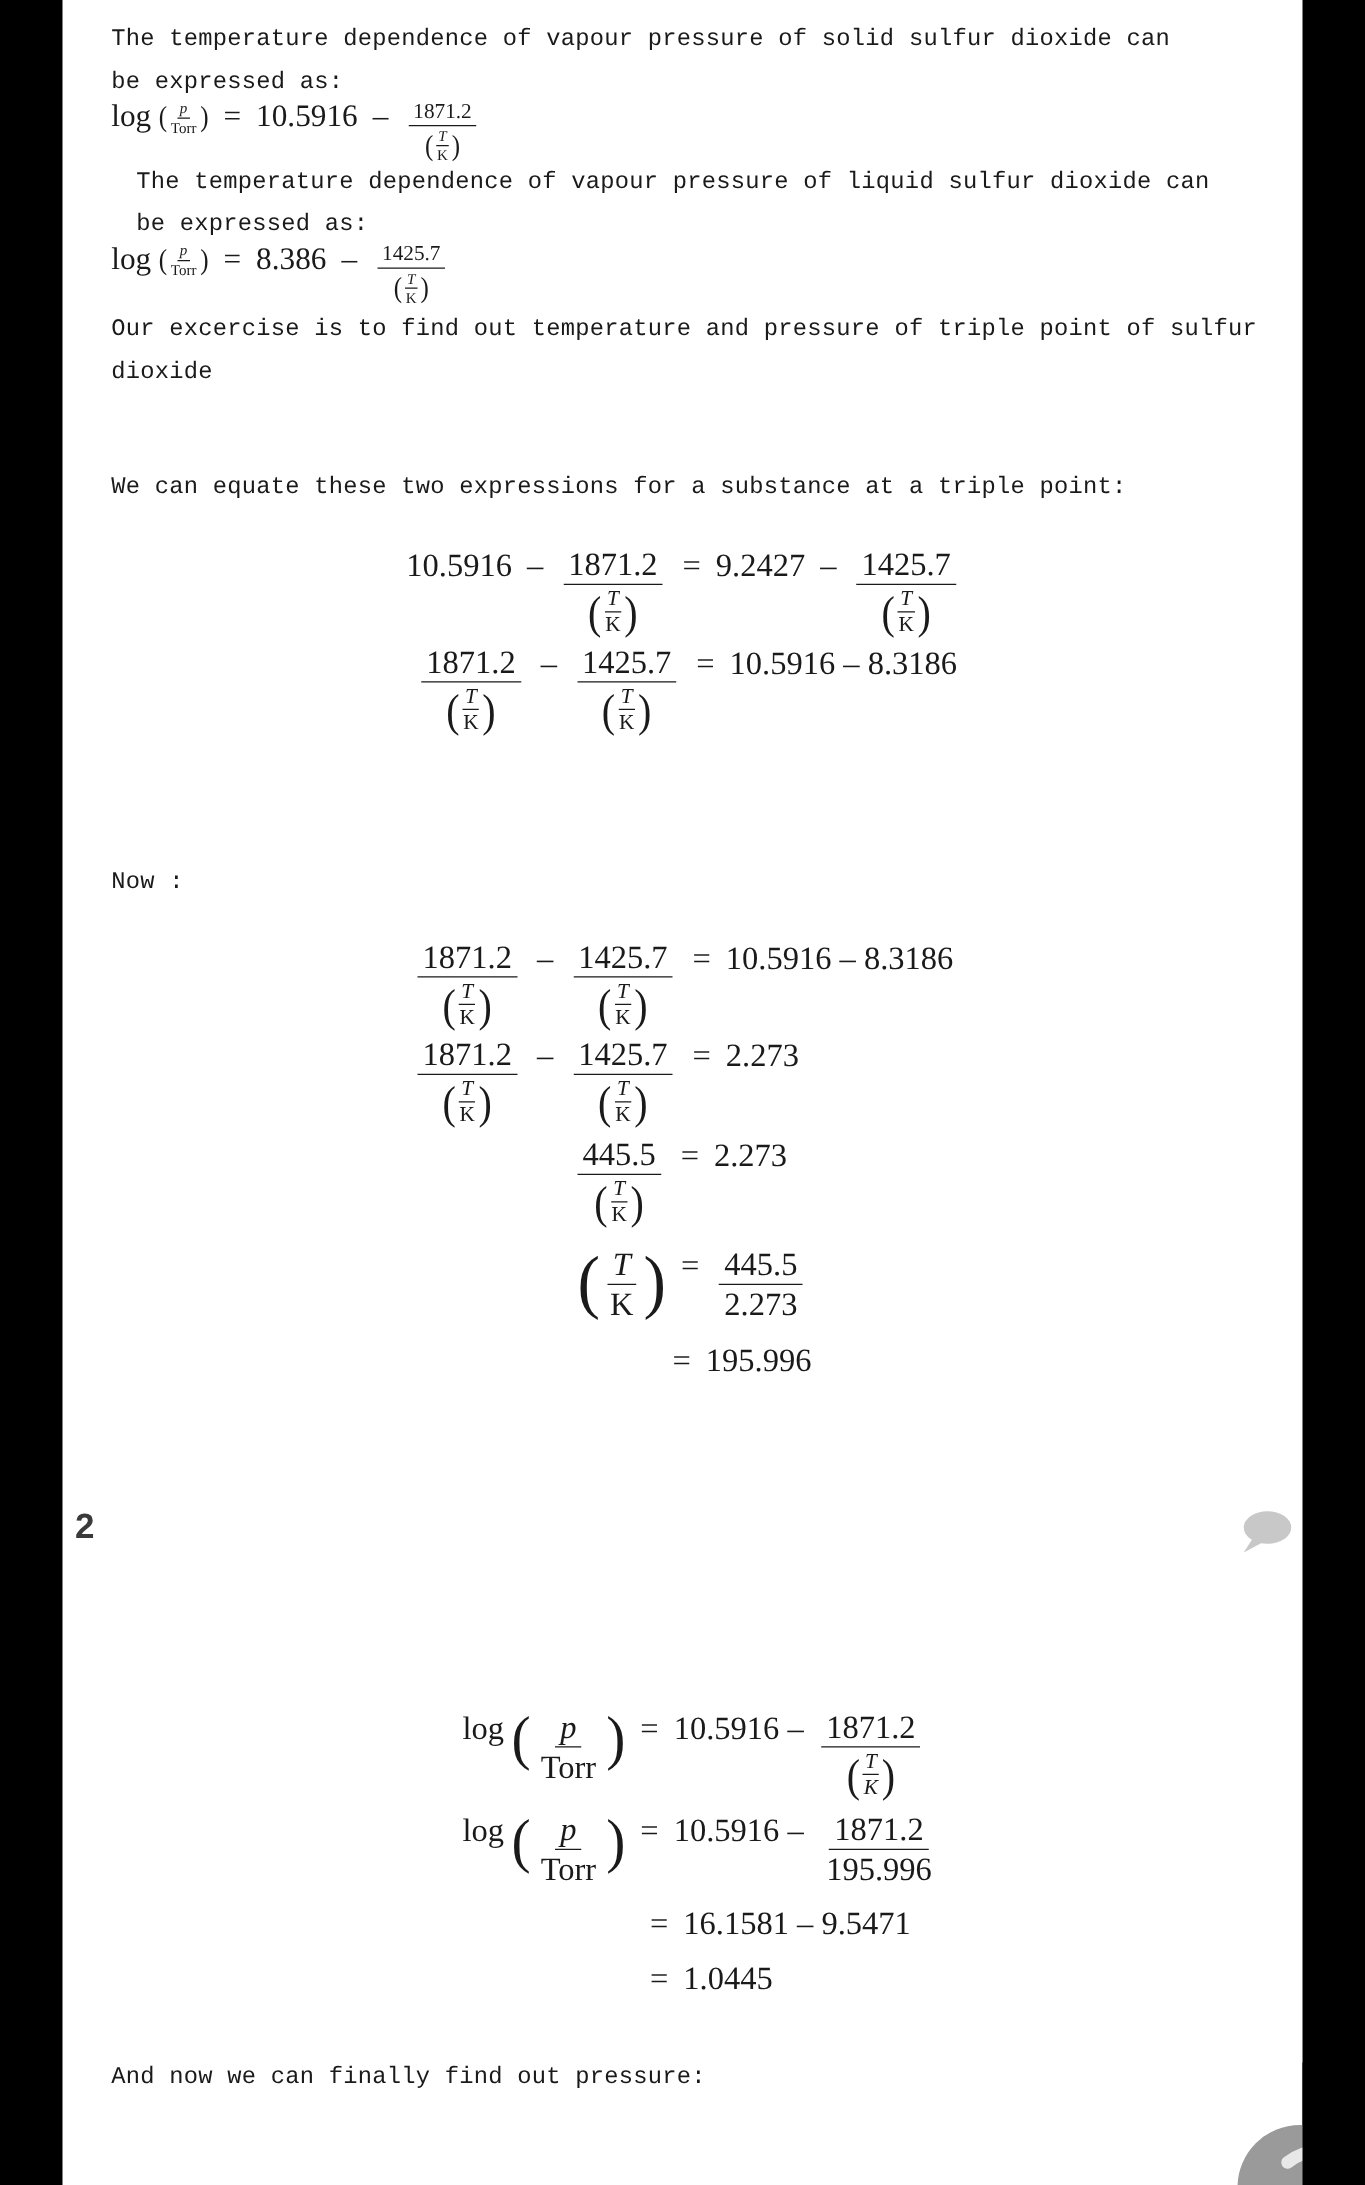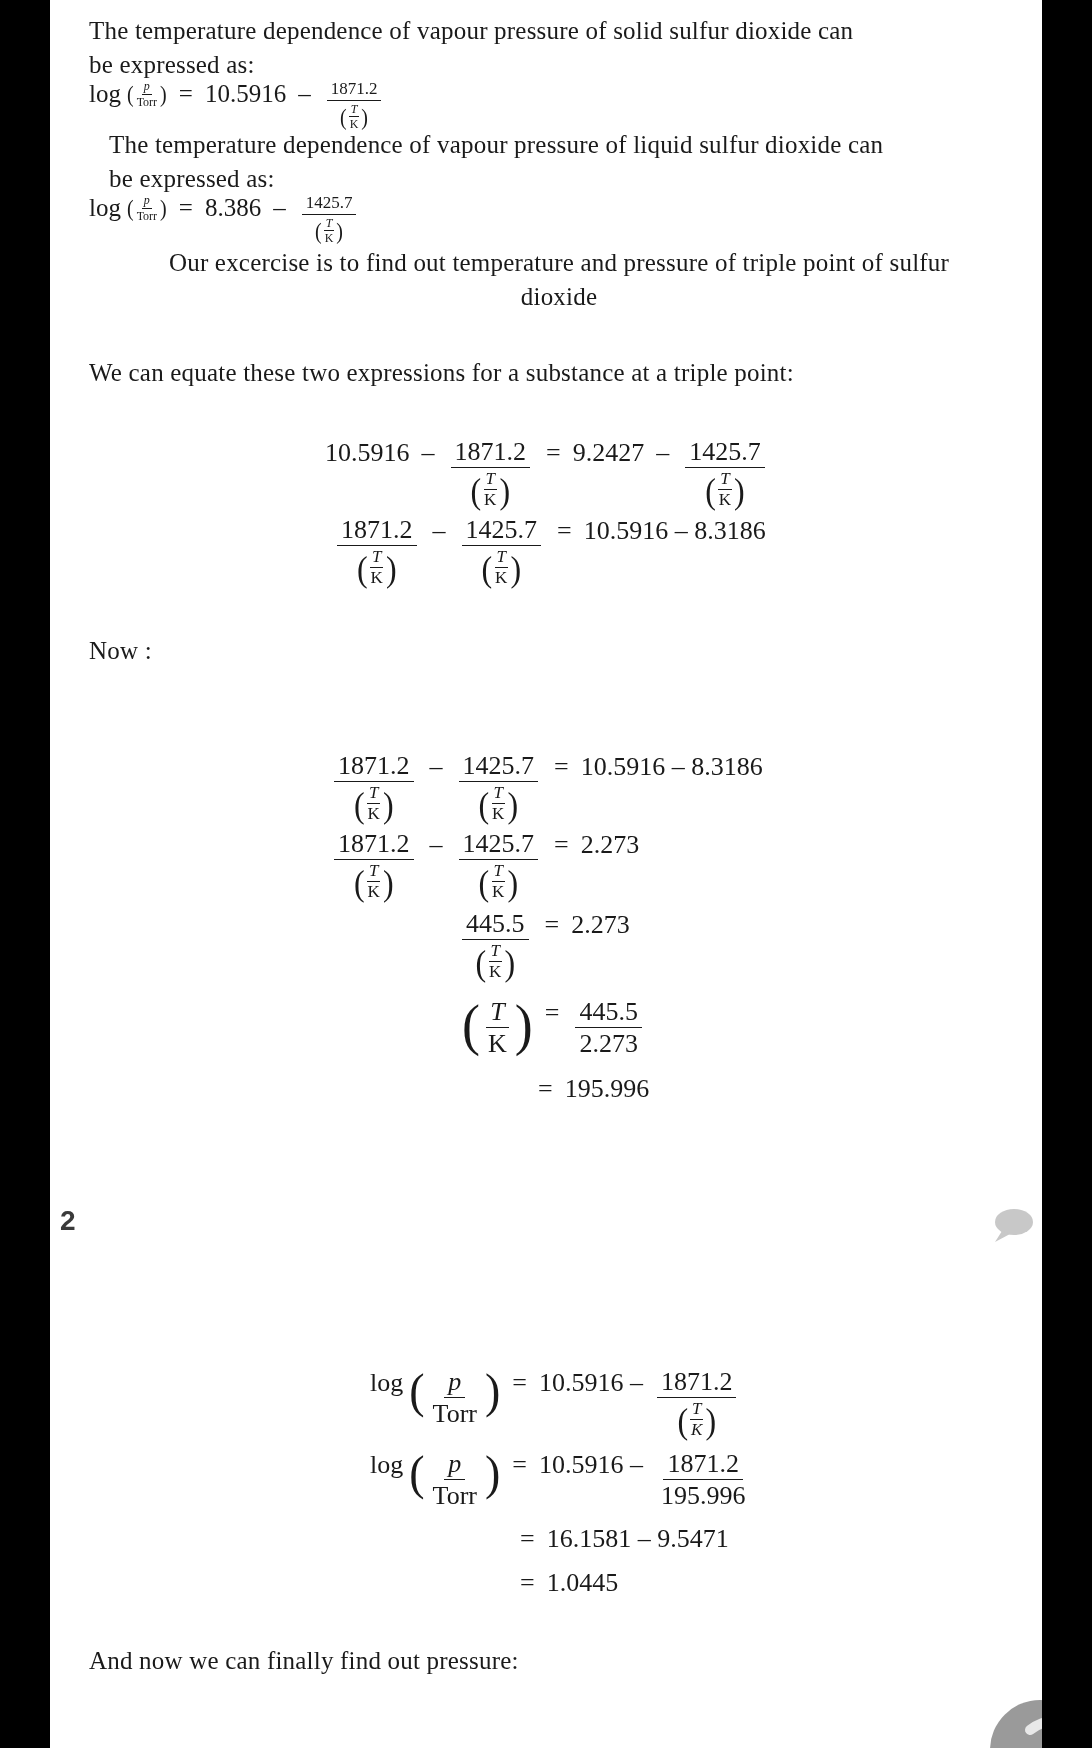--- a/index.html
+++ b/index.html
@@ -4,22 +4,22 @@
 <style>
   html, body { margin: 0; padding: 0; }
   body {
     width: 1092px; height: 1748px; background: #000; position: relative; overflow: hidden;
     font-family: "DejaVu Serif", "Liberation Serif", serif; color: #1a1a1a;
   }
   .page {
     position: absolute; left: 50px; top: 0; width: 992px; height: 1748px; background: #fff;
   }
   .para {
-    position: absolute; left: 39px; width: 940px; font-size: 25px; line-height: 34px;
-    font-family: Liberation Serif, serif; letter-spacing: 0.2px;
+    position: absolute; left: 39px; width: 940px; font-size: 19px; line-height: 34px;
+    font-family: Liberation Mono, monospace; letter-spacing: 0.2px;
   }
   .row {
     position: absolute; display: flex; align-items: flex-start; white-space: nowrap;
     font-family: "Liberation Serif", "DejaVu Serif", serif; font-size: 26px;
   }
   .frac { display: inline-flex; flex-direction: column; align-items: center; vertical-align: middle; margin: 0 4px; }
   .frac .num { padding: 0 4px 2px; border-bottom: 1.6px solid #1a1a1a; line-height: 1.05; }
   .frac .den { padding: 2px 4px 0; line-height: 1.05; }
   .tk { display: inline-flex; align-items: center; font-size: 30px; line-height: 1; }
   .tk .paren { font-size: 32px; transform: scaleY(1.15); display: inline-block; }
@@ -102,26 +102,26 @@
             <span class="paren">(</span>
             <span class="frac">
               <span class="num it">T</span>
               <span class="den">K</span>
             </span>
             <span class="paren">)</span>
           </span></span>
     </span>
   </div>
 
-  <div class="para" style="top:246px;text-align:center;">
+  <div class="para" style="top:246px;">
     <div>Our excercise is to find out temperature and pressure of triple point of sulfur</div>
     <div>dioxide</div>
   </div>
 
-  <div class="para" style="top:356px;">We can equate these two expressions for a substance at a triple point:</div>
+  <div class="para" style="top:372px;">We can equate these two expressions for a substance at a triple point:</div>
 
   <div class="row" style="left:275px; top:438px;">
     <span>10.5916</span>
     <span class="op">–</span>
     <span class="frac">
       <span class="num">1871.2</span>
       <span class="den"><span class="tk">
             <span class="paren">(</span>
             <span class="frac">
               <span class="num it">T</span>
@@ -167,21 +167,21 @@
               <span class="num it">T</span>
               <span class="den">K</span>
             </span>
             <span class="paren">)</span>
           </span></span>
     </span>
     <span class="op">=</span>
     <span>10.5916 – 8.3186</span>
   </div>
 
-  <div class="para" style="top:634px;">Now :</div>
+  <div class="para" style="top:688px;">Now :</div>
 
   <div class="row" style="left:280px; top:752px;">
     <span class="frac">
       <span class="num">1871.2</span>
       <span class="den"><span class="tk">
             <span class="paren">(</span>
             <span class="frac">
               <span class="num it">T</span>
               <span class="den">K</span>
             </span>

